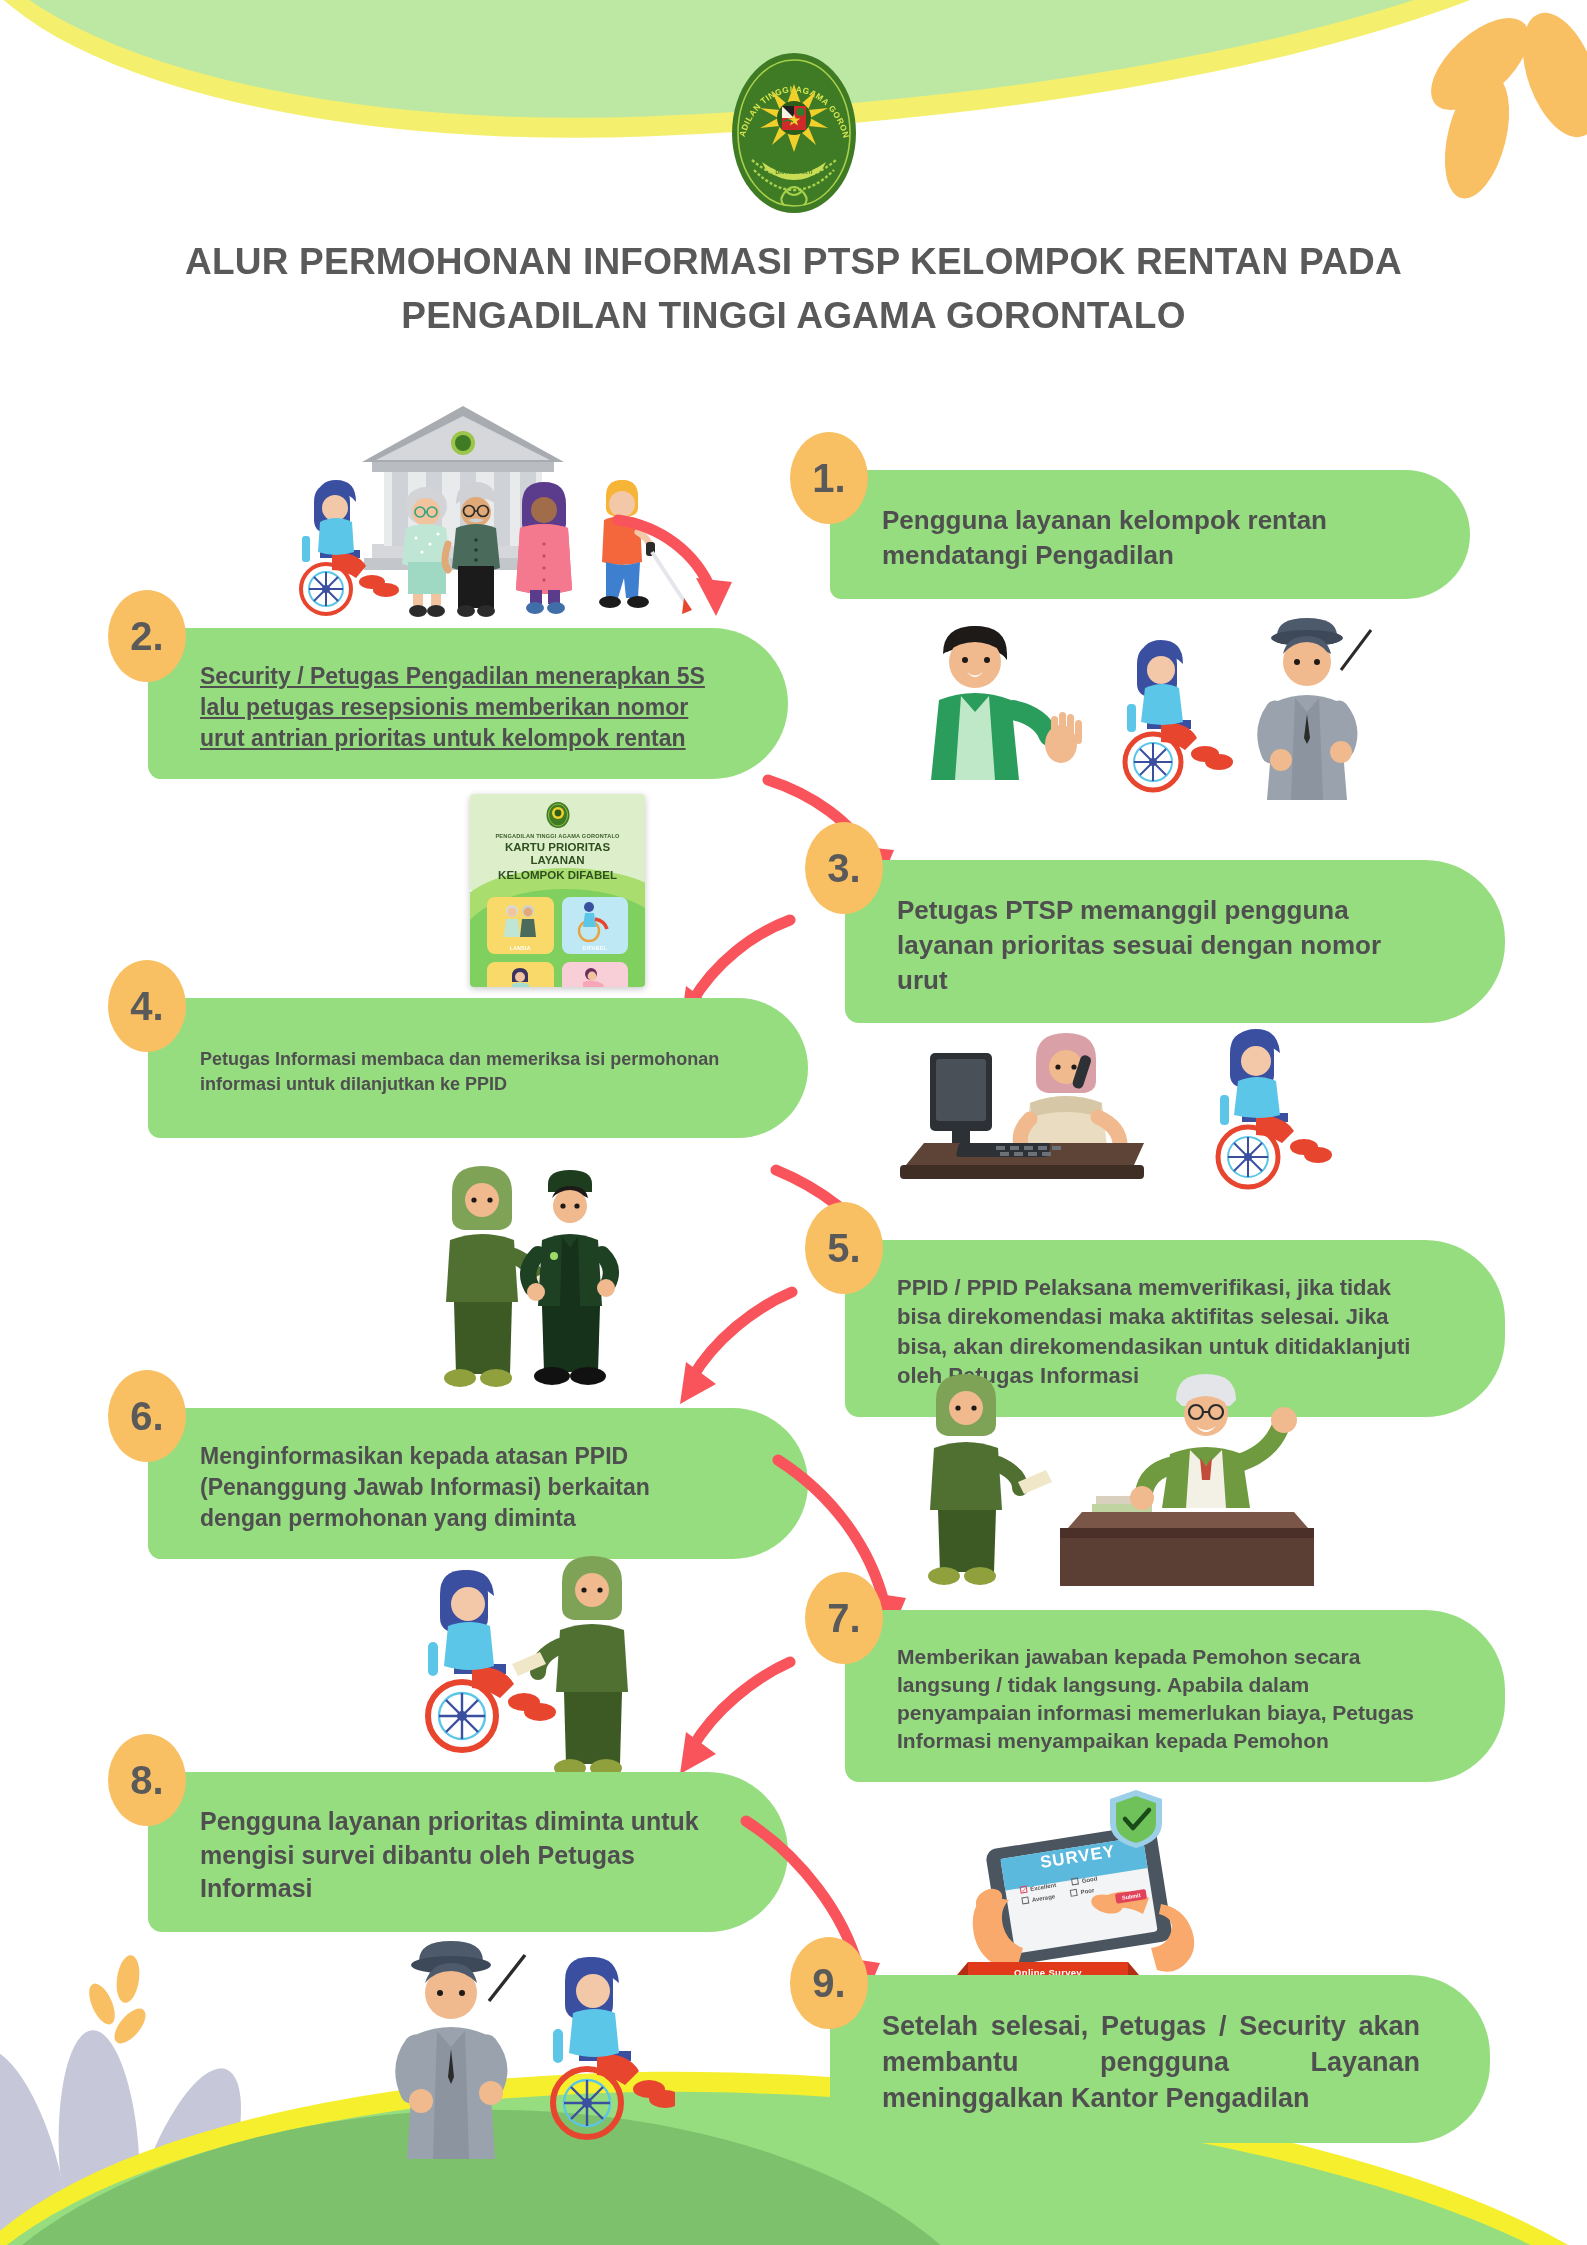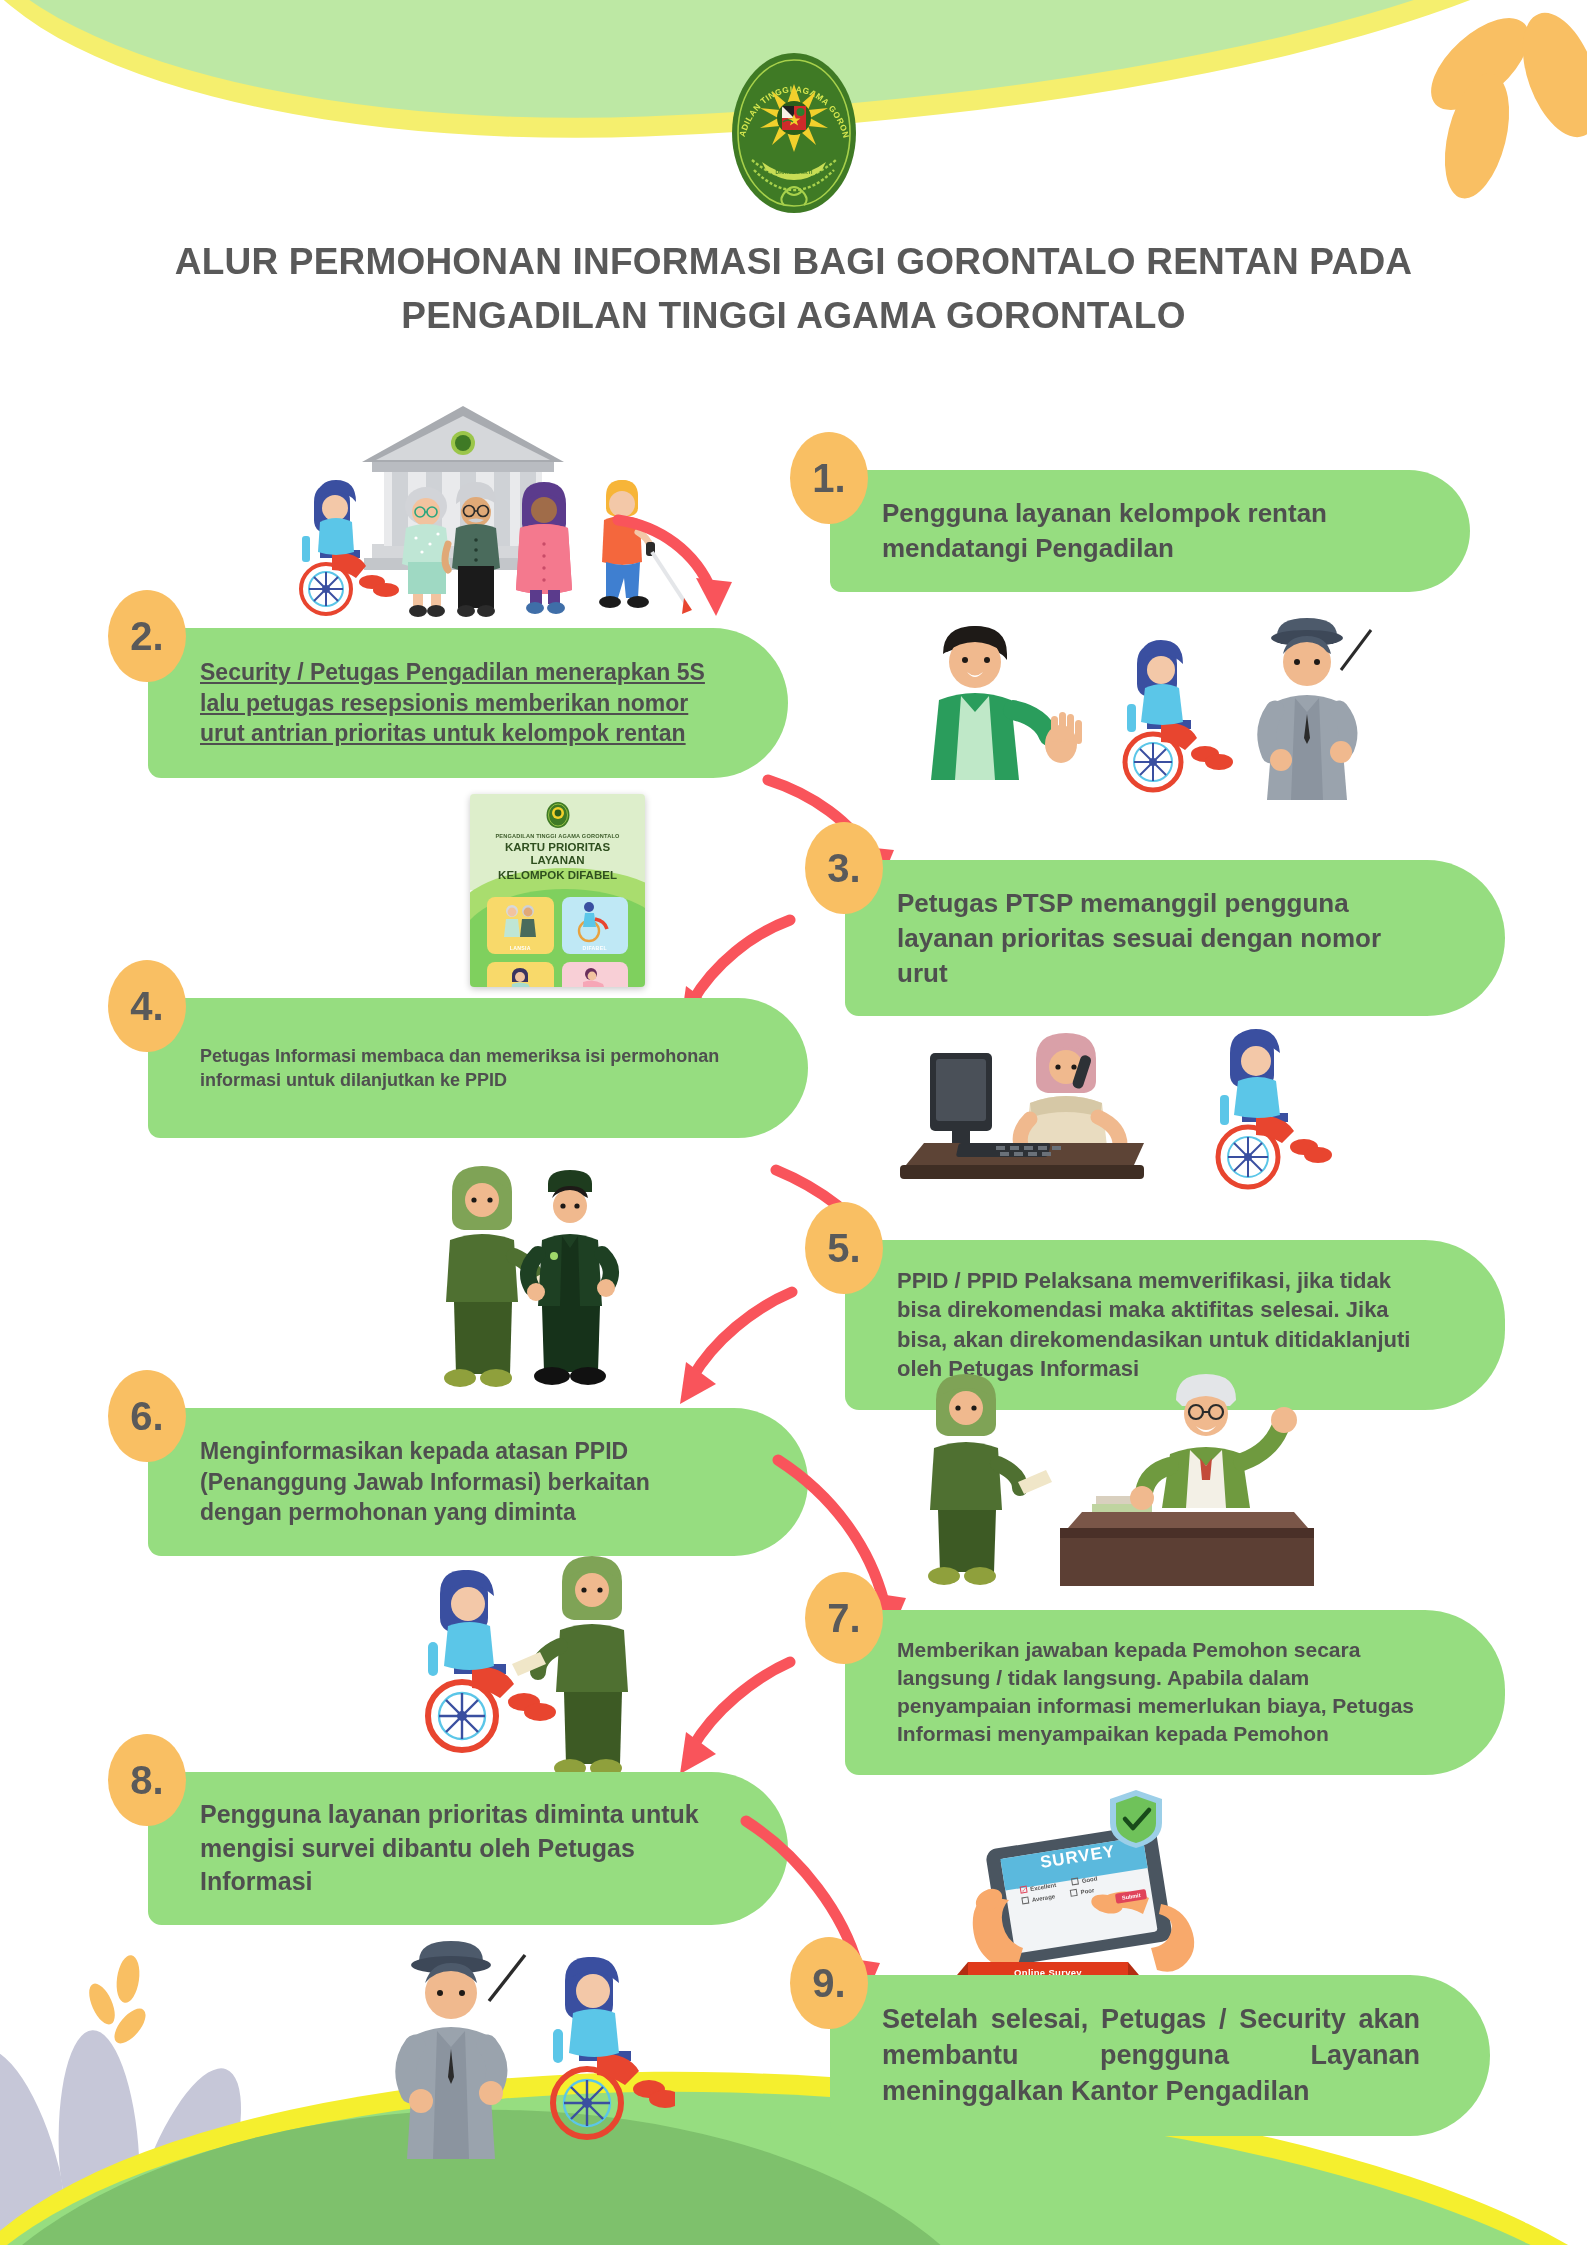--- a/index.html
+++ b/index.html
@@ -54,21 +54,21 @@
 
   
   .step{ position:absolute; }
   .bubble{
     position:relative;
     background:#96dd80;
     color:#4f4f4f;
     font-weight:bold;
     display:flex; align-items:center;
   }
-  .bubble-right{ border-radius:14px 80px 80px 14px; padding:26px 70px 26px 52px; }
+  .bubble-right{ border-radius:14px 80px 80px 14px; padding:33px 70px 26px 52px; }
   .bubble p{ line-height:1.34; }
   .badge{
     position:absolute; width:78px; height:92px; border-radius:50%;
     background:#f9bf63; color:#5a5a5a; font-weight:bold; font-size:40px;
     display:flex; align-items:center; justify-content:center; z-index:5;
   }
   .badge-l{ left:-40px; top:-38px; }
 
   
   .arrow{ position:absolute; }
@@ -153,21 +153,21 @@
       </g>
       <path d="M28 112 q42 36 84 0" fill="none" stroke="#a8d14b" stroke-width="2.4" stroke-dasharray="3 2"></path>
       <path d="M30 122 q40 40 80 0" fill="none" stroke="#a8d14b" stroke-width="2.4" stroke-dasharray="3 2"></path>
       <path d="M38 114 q32 24 64 0 l-4 8 q-28 20 -56 0 z" fill="#c8dd55"></path>
       <text x="70" y="126" text-anchor="middle" font-size="5" fill="#3f7a25" font-weight="bold" font-family="'Liberation Sans',sans-serif">DHARMAYUKTI</text>
       <path d="M62 143 q8 -8 16 0 q-8 8 -16 0 M62 143 q-8 8 -2 14 M78 143 q8 8 2 14" fill="none" stroke="#a8d14b" stroke-width="2"></path>
     </svg>
   </div>
 
   <div class="title">
-    <span class="ln">ALUR PERMOHONAN INFORMASI BAGI GORONTALO RENTAN PADA</span>
+    <span class="ln">ALUR PERMOHONAN INFORMASI PTSP KELOMPOK RENTAN PADA</span>
     <span class="ln">PENGADILAN TINGGI AGAMA GORONTALO</span>
   </div>
 
   <div class="illus" style="left:280px;top:392px;width:420px;height:230px;">
     <svg viewBox="0 0 420 230" width="420" height="230">
 
       <g>
         <rect x="92" y="152" width="182" height="14" fill="#d5d7da"></rect>
         <rect x="84" y="166" width="198" height="12" fill="#c3c6ca"></rect>
         <rect x="104" y="78" width="158" height="76" fill="#e9eaec"></rect>

